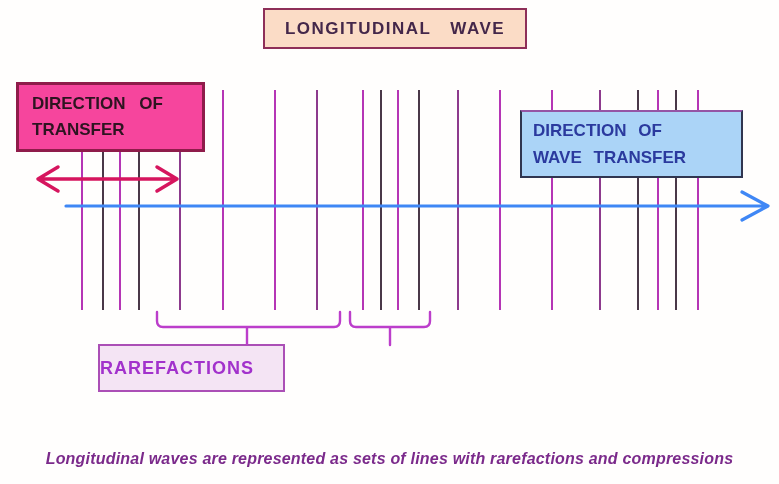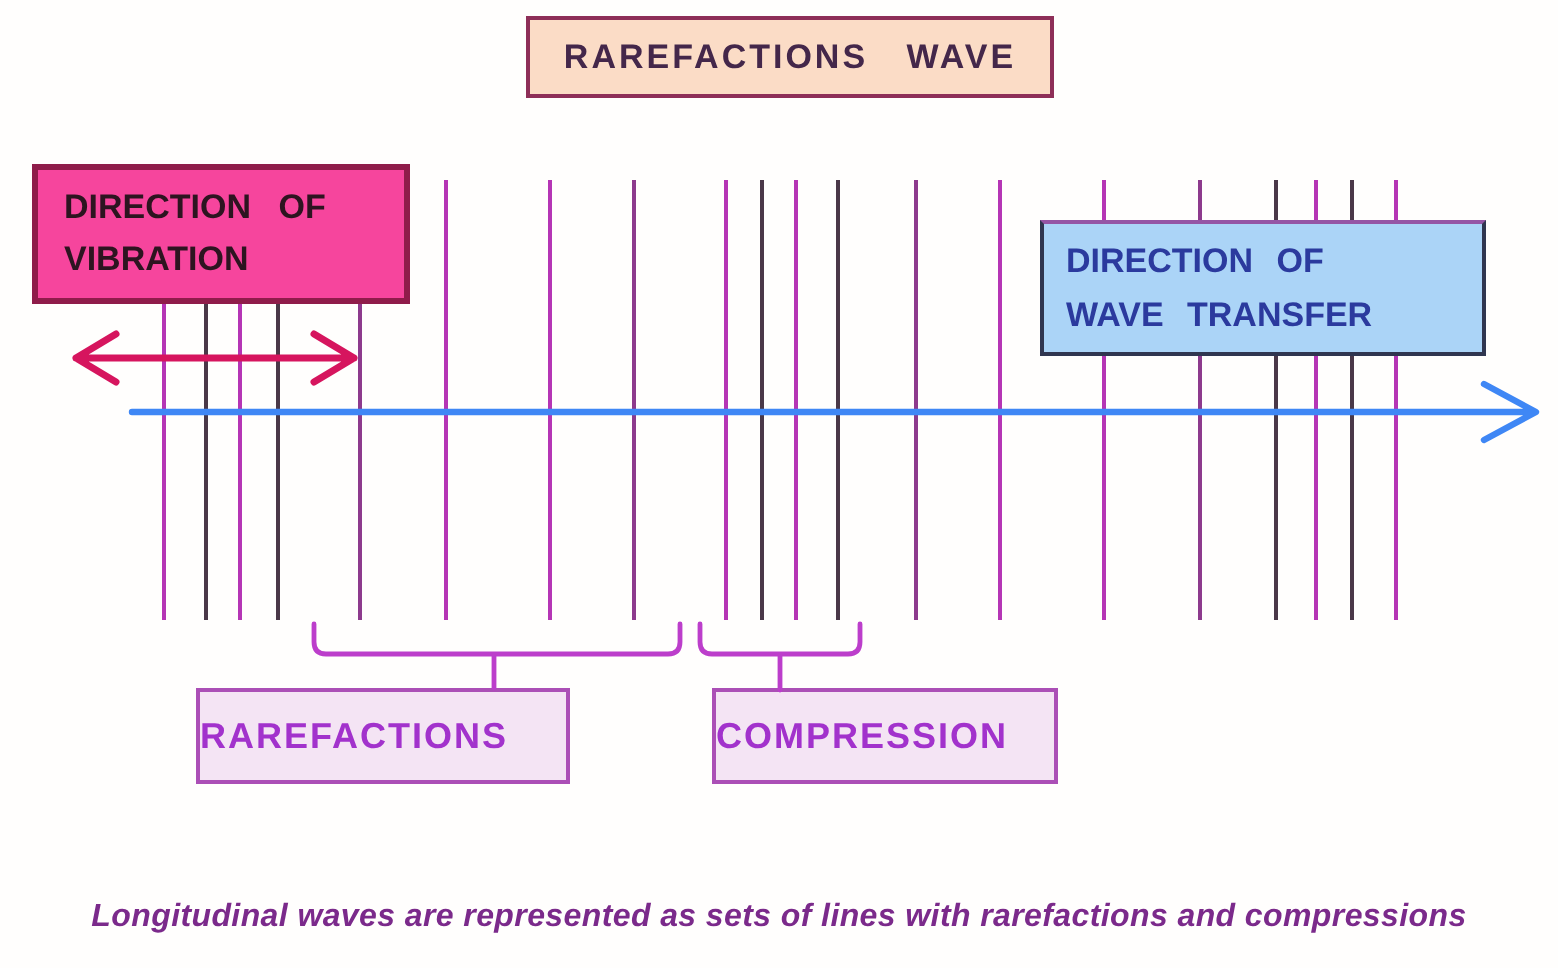--- a/index.html
+++ b/index.html
@@ -67,43 +67,40 @@
       <div class="wave-line" style="left: 499px; top: 90px; height: 220px; background: rgb(181, 53, 181);"></div>
       <div class="wave-line" style="left: 551px; top: 90px; height: 220px; background: rgb(181, 53, 181);"></div>
       <div class="wave-line" style="left: 599px; top: 90px; height: 220px; background: rgb(141, 58, 141);"></div>
       <div class="wave-line" style="left: 637px; top: 90px; height: 220px; background: rgb(74, 56, 72);"></div>
       <div class="wave-line" style="left: 657px; top: 90px; height: 220px; background: rgb(181, 53, 181);"></div>
       <div class="wave-line" style="left: 675px; top: 90px; height: 220px; background: rgb(74, 56, 72);"></div>
       <div class="wave-line" style="left: 697px; top: 90px; height: 220px; background: rgb(181, 53, 181);"></div>
     </div>
 
   <div class="box" id="title-box">
-    <span class="t">RAREFACTIONS WAVE</span>
+    <span class="t">LONGITUDINAL WAVE</span>
   </div>
 
   <div class="box" id="vibration-box">
     <span class="t">DIRECTION OF</span>
-    <span class="t">VIBRATION</span>
+    <span class="t">TRANSFER</span>
   </div>
 
   <div class="box" id="energy-box">
     <span class="t">DIRECTION OF</span>
     <span class="t">WAVE TRANSFER</span>
   </div>
 
   <svg id="overlay" width="779" height="484">
     <path class="arrow-pink" d="M58 167 L38 179 L58 191 M38 179 L177 179 M157 167 L177 179 L157 191"></path>
     <path class="arrow-blue" d="M66 206 L764 206 M742 192 L768 206 L742 220"></path>
     <path class="bracket" d="M157 312 L157 321 Q157 327 163 327 L334 327 Q340 327 340 321 L340 312 M247 327 L247 344"></path>
     <path class="bracket" d="M350 312 L350 321 Q350 327 356 327 L424 327 Q430 327 430 321 L430 312 M390 327 L390 345"></path>
   </svg>
 
   <div class="box tag-box" id="rarefactions-box">
     <span class="t">RAREFACTIONS</span>
   </div>
 
-  <div class="box tag-box" id="compression-box">
-    <span class="t">COMPRESSION</span>
-  </div>
 
   <div id="caption">Longitudinal waves are represented as sets of lines with rarefactions and compressions</div>
 
 </div>
 
 </body></html>

